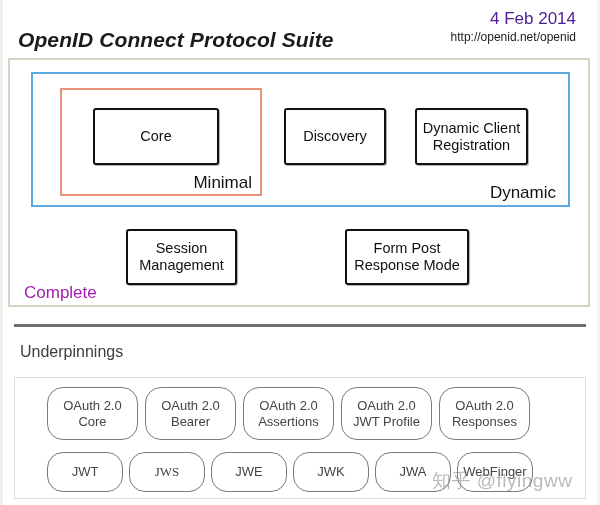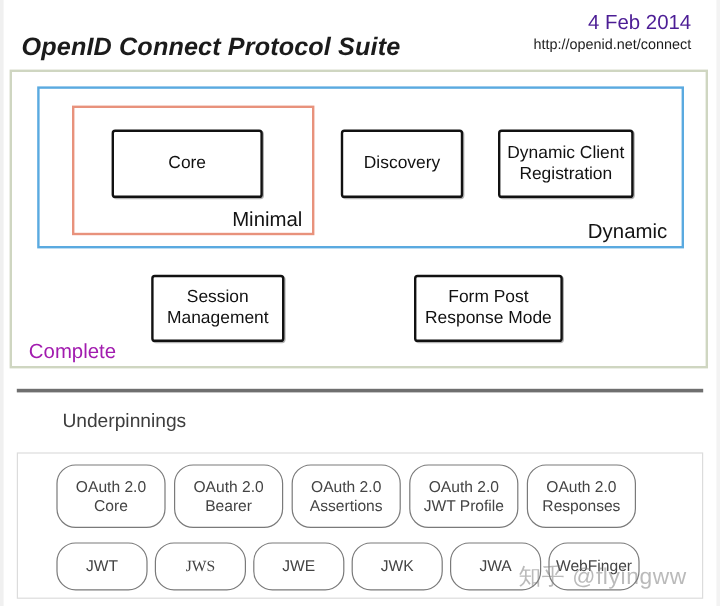--- a/index.html
+++ b/index.html
@@ -143,21 +143,20 @@
     width: 572px; height: 3px;
     background: #6f6f6f;
   }
 
   
   .underpinnings-title {
     position: absolute;
     left: 20px; top: 343px;
     font-size: 16px;
     color: #3d3d3d;
-    margin-left: 32px;
   }
   .underpinnings-panel {
     position: absolute;
     left: 14px; top: 377px;
     width: 572px; height: 122px;
     box-sizing: border-box;
     border: 1px solid #dcdcdc;
     background: #ffffff;
   }
   .under {
@@ -193,21 +192,21 @@
 
 <div id="page">
 
   <div class="page-edge-left"></div>
   <div class="page-edge-right"></div>
 
   <div class="header">
     <div class="title">OpenID Connect Protocol Suite</div>
     <div class="meta">
       <div class="date">4 Feb 2014</div>
-      <div class="url">http://openid.net/connect</div>
+      <div class="url">http://openid.net/openid</div>
     </div>
   </div>
 
   <div class="complete-box">
     <div class="label-complete">Complete</div>
   </div>
 
   <div class="dynamic-box">
     <div class="label-dynamic">Dynamic</div>
   </div>

